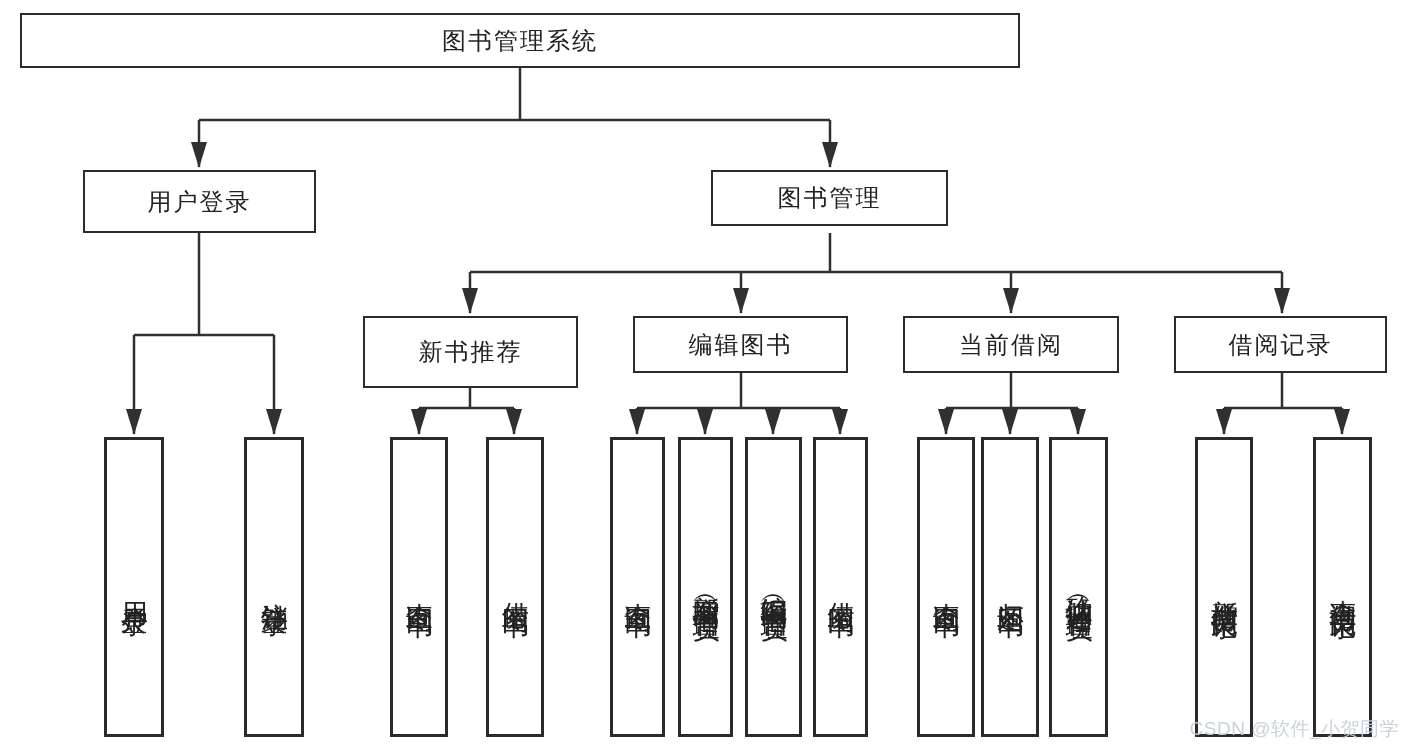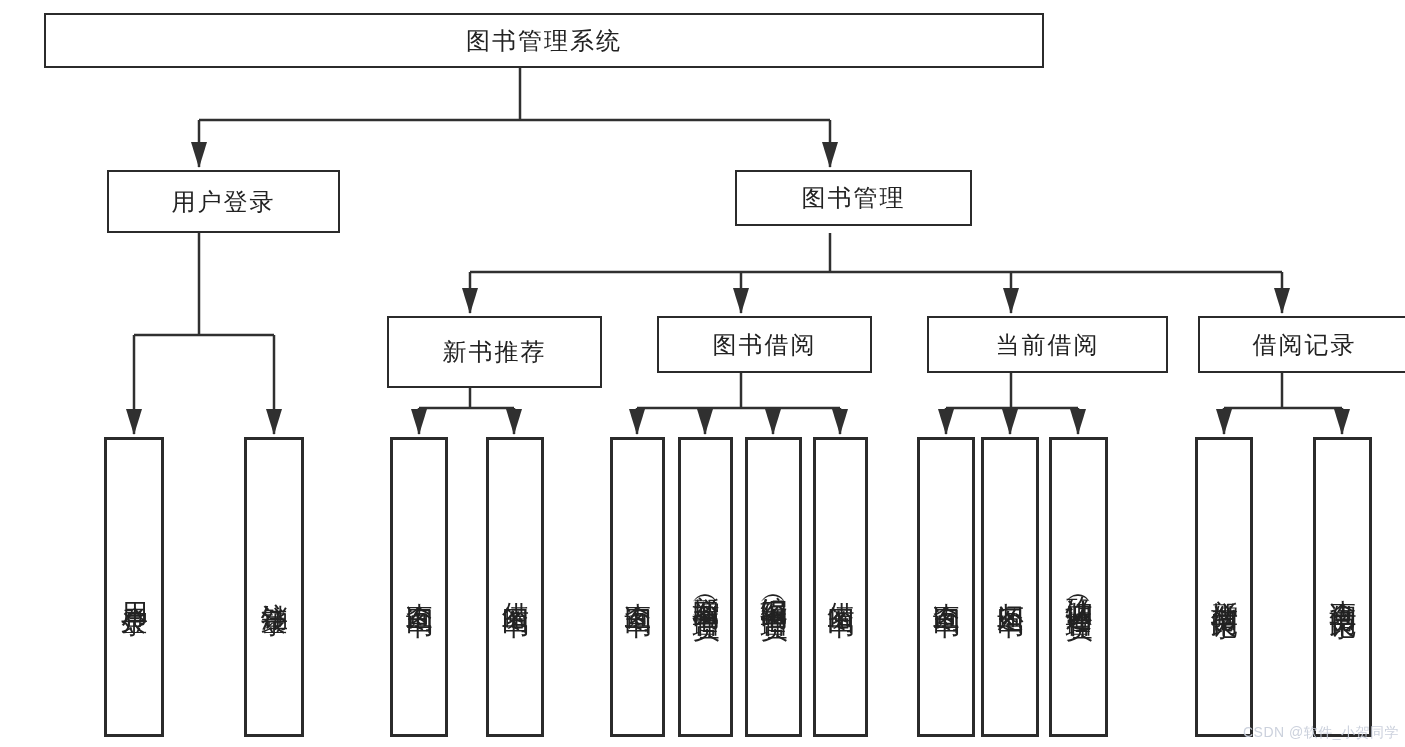--- a/index.html
+++ b/index.html
@@ -24,36 +24,35 @@
     border: 2.5px solid #2b2b2b;
     display: flex;
     align-items: center;
     justify-content: center;
     text-align: center;
   }
   .box.h {
     font-size: 24px;
     letter-spacing: 2px;
     white-space: nowrap;
-    margin-left: 24px;
   }
   .box.leaf { border-width: 3px; }
   .vt {
     writing-mode: vertical-rl;
     text-orientation: mixed;
     font-size: 27px;
     letter-spacing: 3px;
     line-height: 1;
     white-space: nowrap;
   }
   .watermark {
     position: absolute;
     right: 6px;
     bottom: 5px;
-    font-size: 14px;
+    font-size: 19px;
     letter-spacing: 0.5px;
     color: #c9cfdb;
     opacity: 0.95;
     white-space: nowrap;
     margin-left: 20px;
   }
 </style>
 </head>
 <body>
 
@@ -108,22 +107,22 @@
       <line x1="1342" y1="408" x2="1342" y2="434" marker-end="url(#ah)"></line>
     </g>
   </svg>
 
   <div class="box h" style="left:20px;top:13px;width:1000px;height:55px">图书管理系统</div>
 
   <div class="box h" style="left:83px;top:170px;width:233px;height:63px">用户登录</div>
   <div class="box h" style="left:711px;top:170px;width:237px;height:56px">图书管理</div>
 
   <div class="box h" style="left:363px;top:316px;width:215px;height:72px">新书推荐</div>
-  <div class="box h" style="left:633px;top:316px;width:215px;height:57px">图书借阅</div>
-  <div class="box h" style="left:903px;top:316px;width:241px;height:57px">当前借阅</div>
+  <div class="box h" style="left:633px;top:316px;width:215px;height:57px">编辑图书</div>
+  <div class="box h" style="left:903px;top:316px;width:216px;height:57px">当前借阅</div>
   <div class="box h" style="left:1174px;top:316px;width:213px;height:57px">借阅记录</div>
 
   <div class="box leaf" style="left:104px;top:437px;width:60px;height:300px">
     <span class="vt">用户登录</span>
   </div>
   <div class="box leaf" style="left:244px;top:437px;width:60px;height:300px">
     <span class="vt">注销登录</span>
   </div>
 
   <div class="box leaf" style="left:390px;top:437px;width:58px;height:300px">

